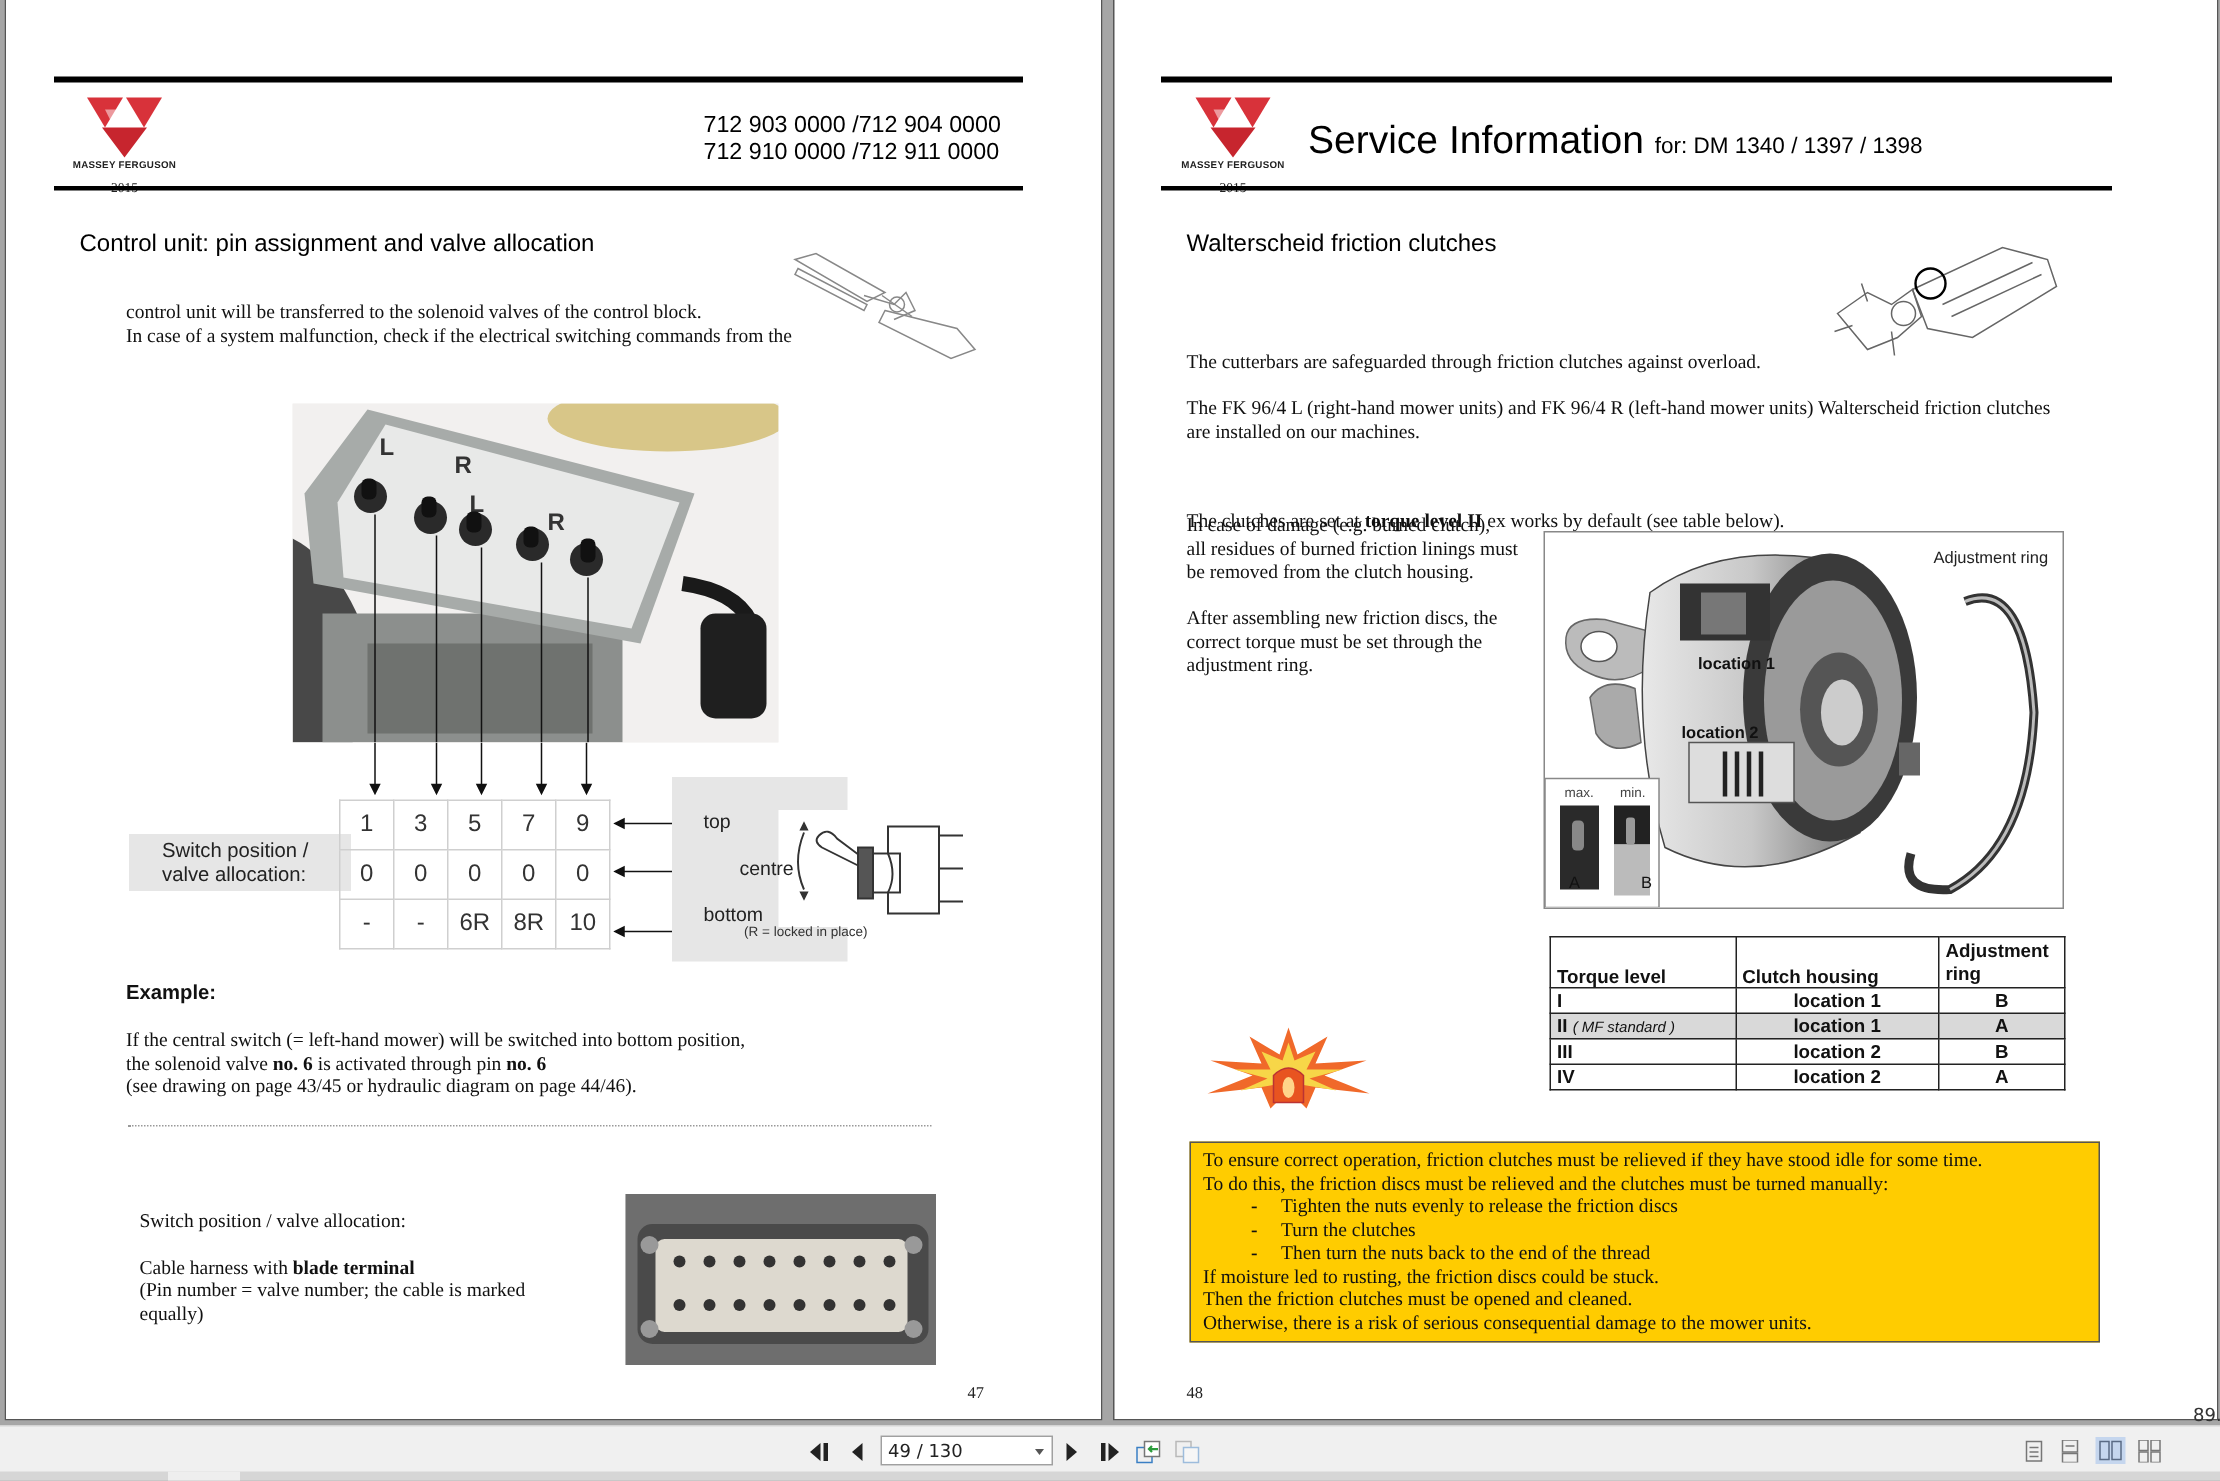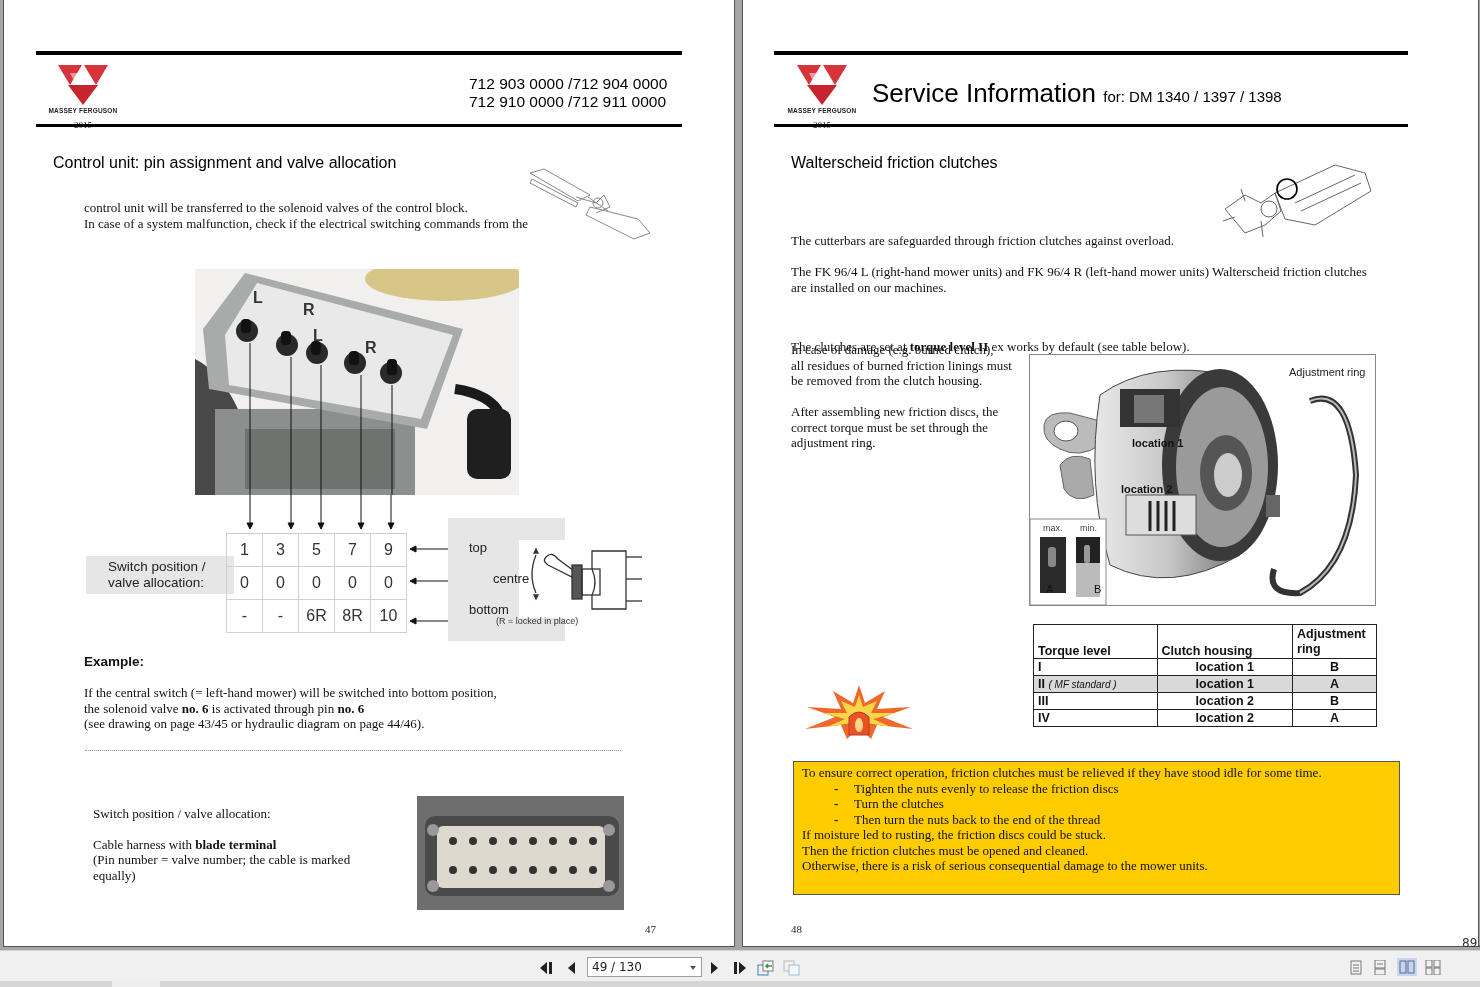--- a/index.html
+++ b/index.html
@@ -406,20 +406,21 @@
       <tr>
         <td><span>IV</span></td>
         <td class="c">location 2</td>
         <td class="c">A</td>
       </tr>
     </tbody>
       </table>
 
     <div class="yellow-box">
       <div>To ensure correct operation, friction clutches must be relieved if they have stood idle for some time.</div>
+      <div>To do this, the friction discs must be relieved and the clutches must be turned manually:</div>
       <div class="li"><span>Tighten the nuts evenly to release the friction discs</span></div>
       <div class="li"><span>Turn the clutches</span></div>
       <div class="li"><span>Then turn the nuts back to the end of the thread</span></div>
       <div>If moisture led to rusting, the friction discs could be stuck.</div>
       <div>Then the friction clutches must be opened and cleaned.</div>
       <div>Otherwise, there is a risk of serious consequential damage to the mower units.</div>
     </div>
 
     <div class="pageno" style="left:48px;top:924px;">48</div>
   </div>

